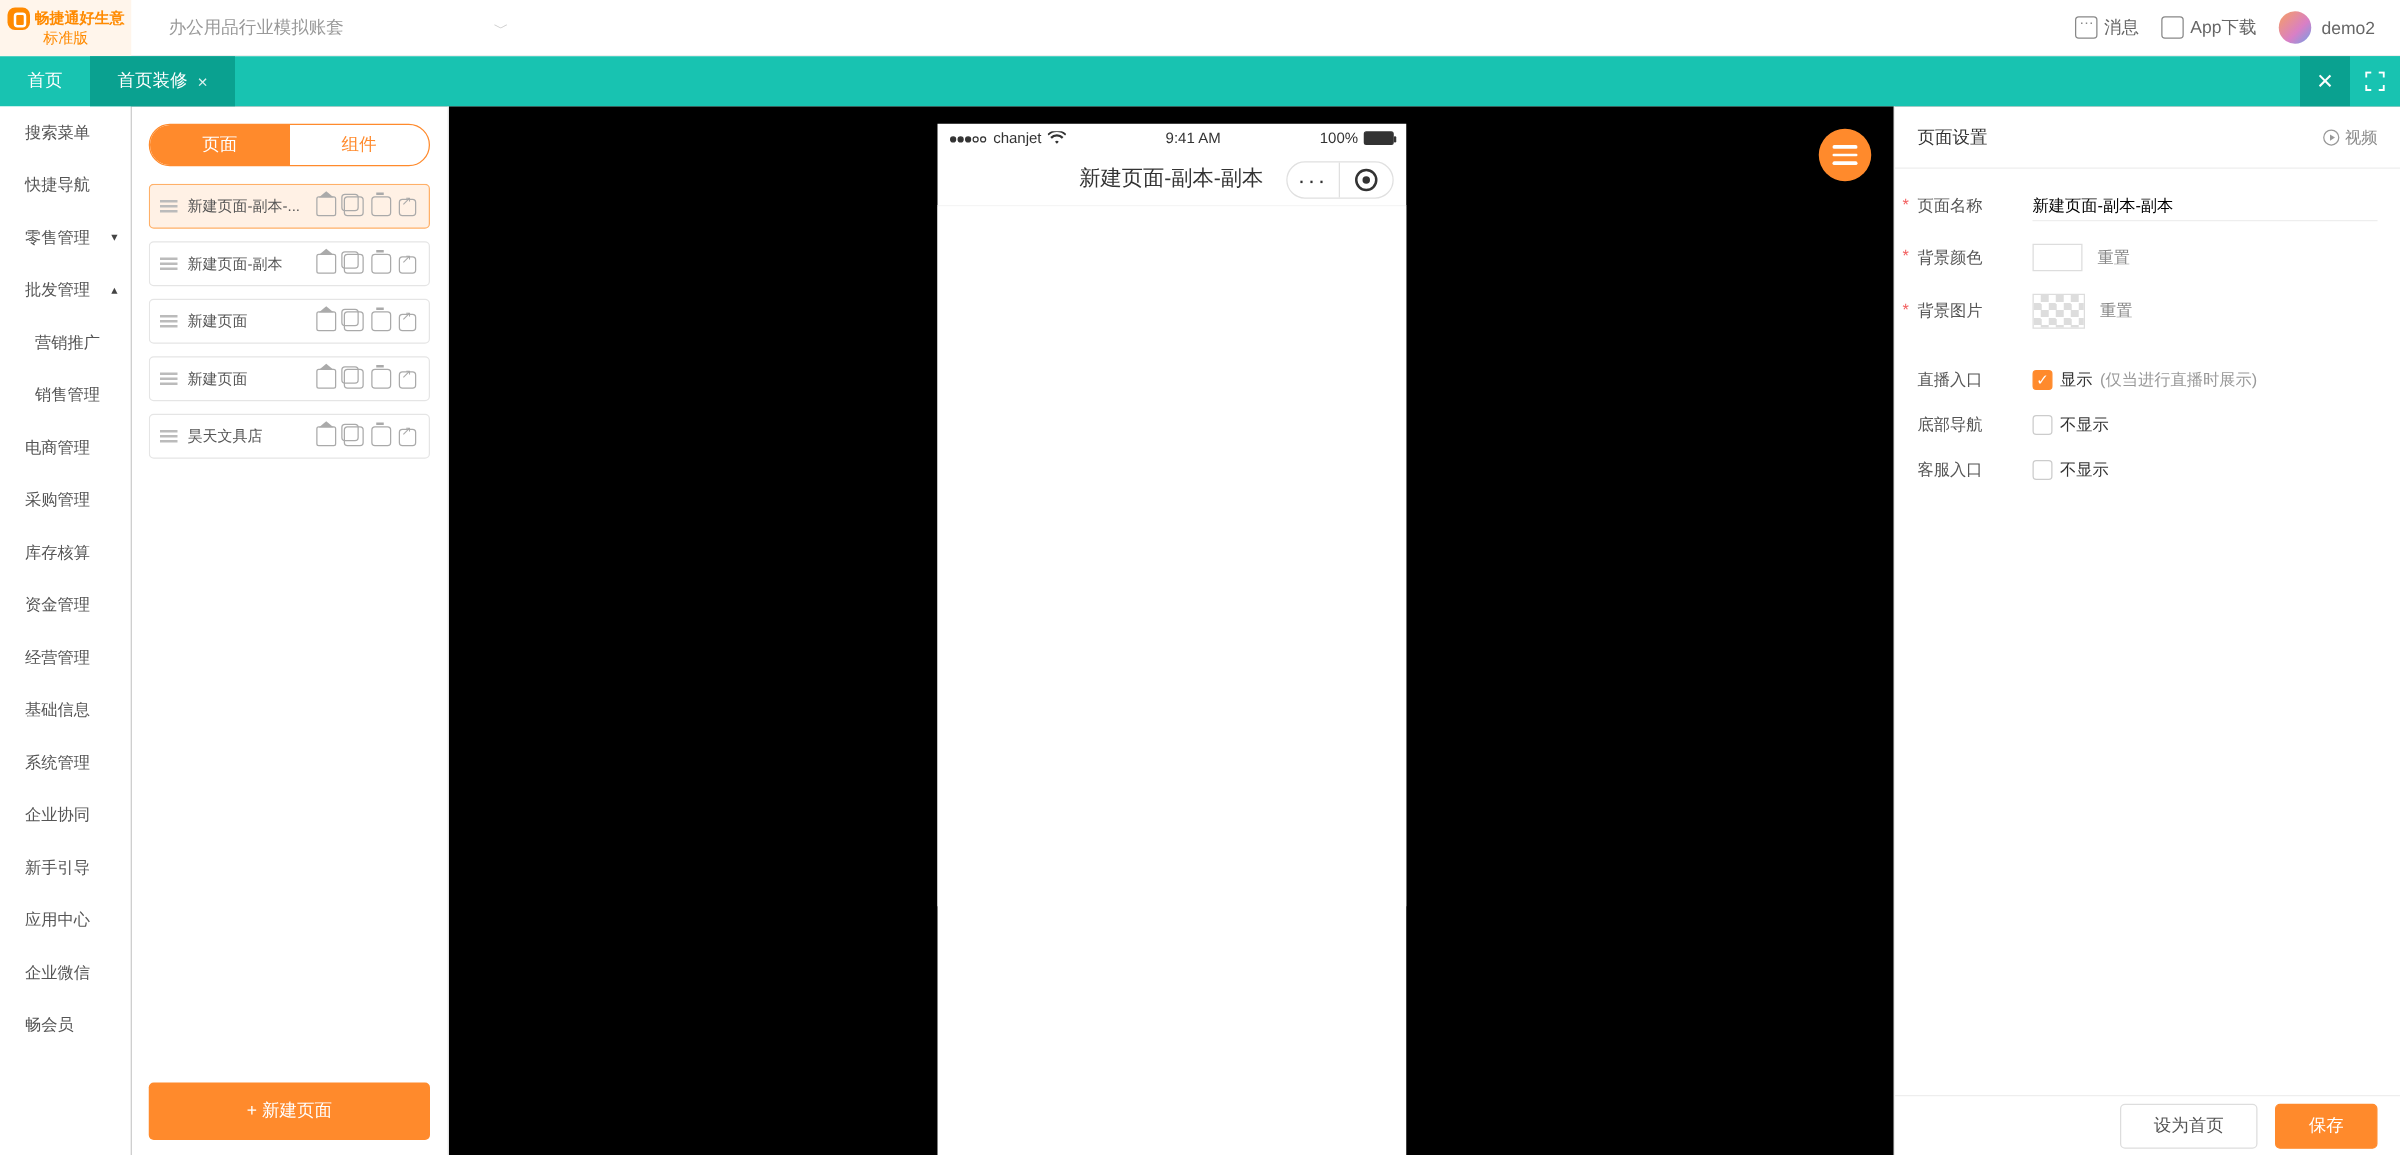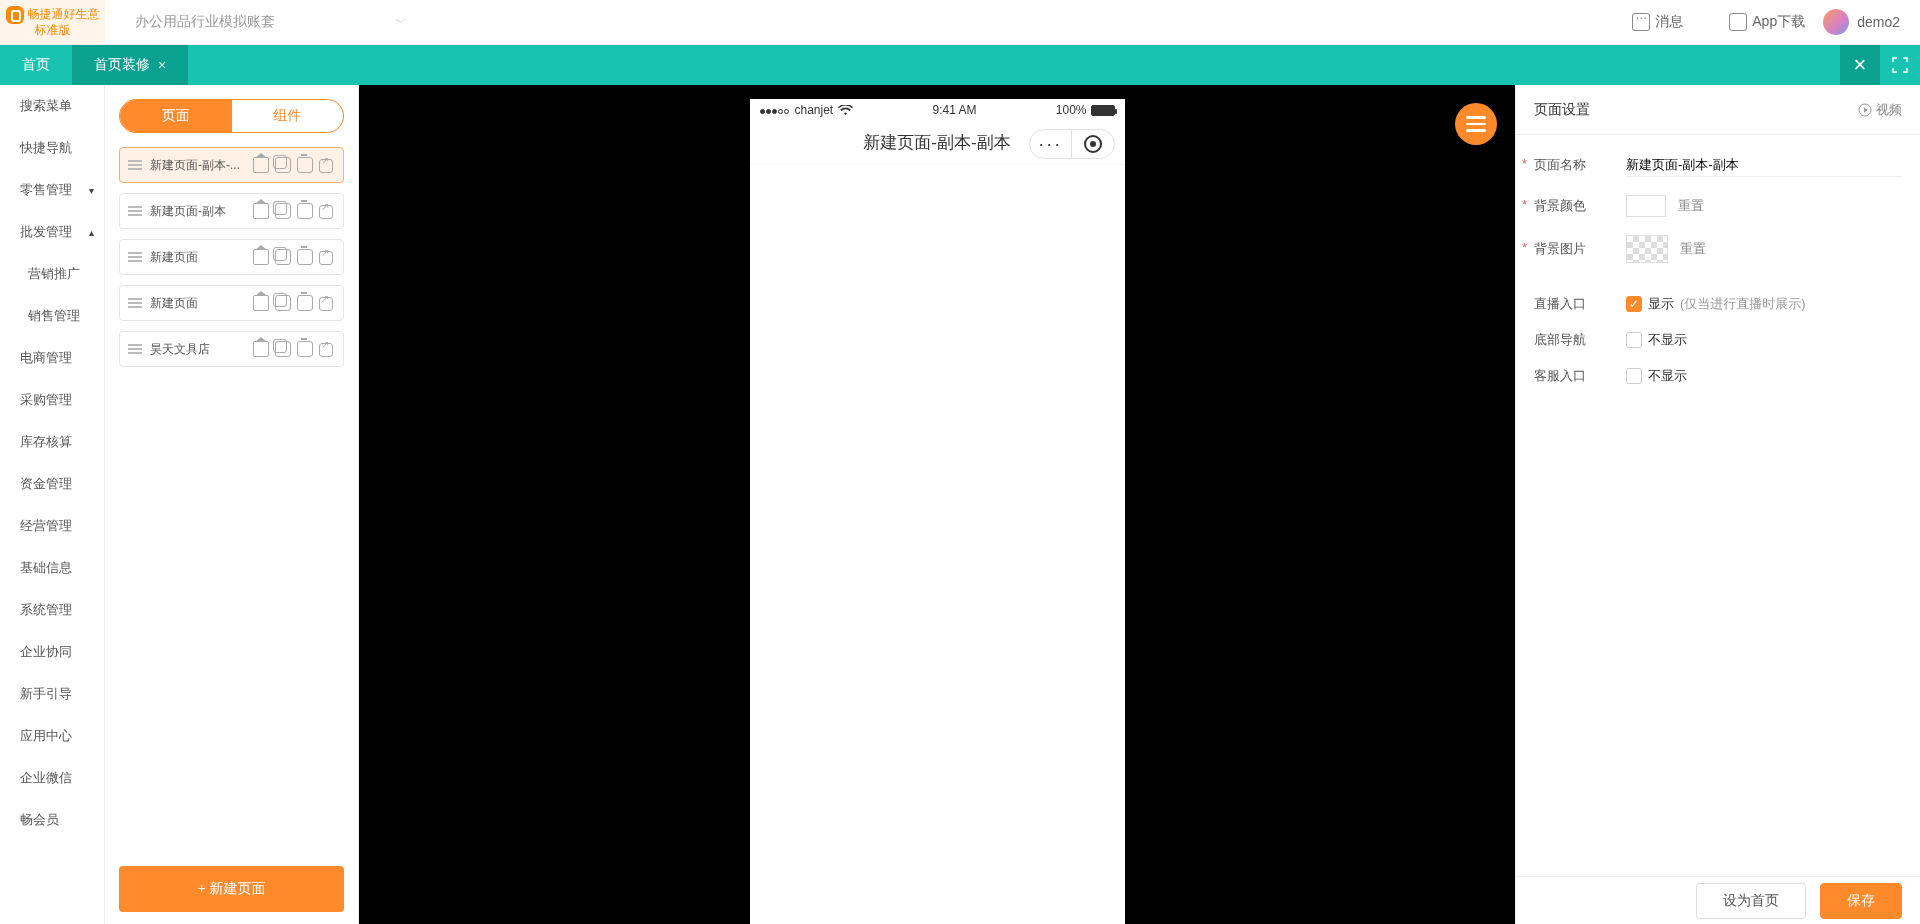--- a/index.html
+++ b/index.html
@@ -3,26 +3,26 @@
 <meta charset="utf-8">
 <style>
   * { margin: 0; padding: 0; box-sizing: border-box; }
   html, body { width: 1920px; height: 924px; font-family: -apple-system, "PingFang SC", "Microsoft YaHei", sans-serif; font-size: 14px; color: #333; overflow: hidden; }
   
   .top-header { height: 45px; background: #fff; display: flex; align-items: center; border-bottom: 1px solid #eee; }
   .brand { width: 105px; height: 45px; display: flex; flex-direction: column; align-items: center; justify-content: center; background: #fff5eb; }
   .brand-row { display: flex; align-items: center; gap: 4px; }
   .brand-logo { width: 18px; height: 18px; background: #ff8a00; border-radius: 6px; position: relative; }
   .brand-logo::after { content: ""; position: absolute; left: 5px; top: 4px; width: 6px; height: 8px; border: 2px solid #fff; border-radius: 3px; }
-  .brand-text { font-size: 12px; color: #ff8a00; font-weight: 400; }
+  .brand-text { font-size: 12px; color: #ff8a00; font-weight: 700; }
   .brand-sub { font-size: 12px; color: #ff8a00; margin-top: -2px; }
   .tenant-select { margin-left: 30px; color: #999; display: flex; align-items: center; gap: 120px; cursor: pointer; }
   .tenant-select .chev { font-size: 12px; color: #ccc; }
   .header-right { margin-left: auto; display: flex; align-items: center; gap: 18px; padding-right: 20px; color: #666; }
-  .hr-item { display: flex; align-items: center; gap: 5px; cursor: pointer; margin-left: 28px; }
+  .hr-item { display: flex; align-items: center; gap: 5px; cursor: pointer; }
   .hr-icon { width: 18px; height: 18px; border: 1.5px solid #888; border-radius: 3px; display: inline-block; position: relative; }
   .hr-icon.chat::after { content: "…"; position: absolute; left: 2px; top: -6px; font-size: 12px; color: #888; }
   .avatar { width: 26px; height: 26px; border-radius: 50%; background: linear-gradient(135deg,#f79f62,#d87fc6 60%, #6fa0e6); }
   .user { display: flex; align-items: center; gap: 8px; }
 
   
   .tabs-bar { height: 40px; background: #18c3b1; display: flex; align-items: stretch; position: relative; }
   .tab { padding: 0 22px; display: flex; align-items: center; color: #fff; gap: 8px; cursor: pointer; }
   .tab.active { background: #0aa190; }
   .tab .close { font-size: 14px; opacity: .85; }

